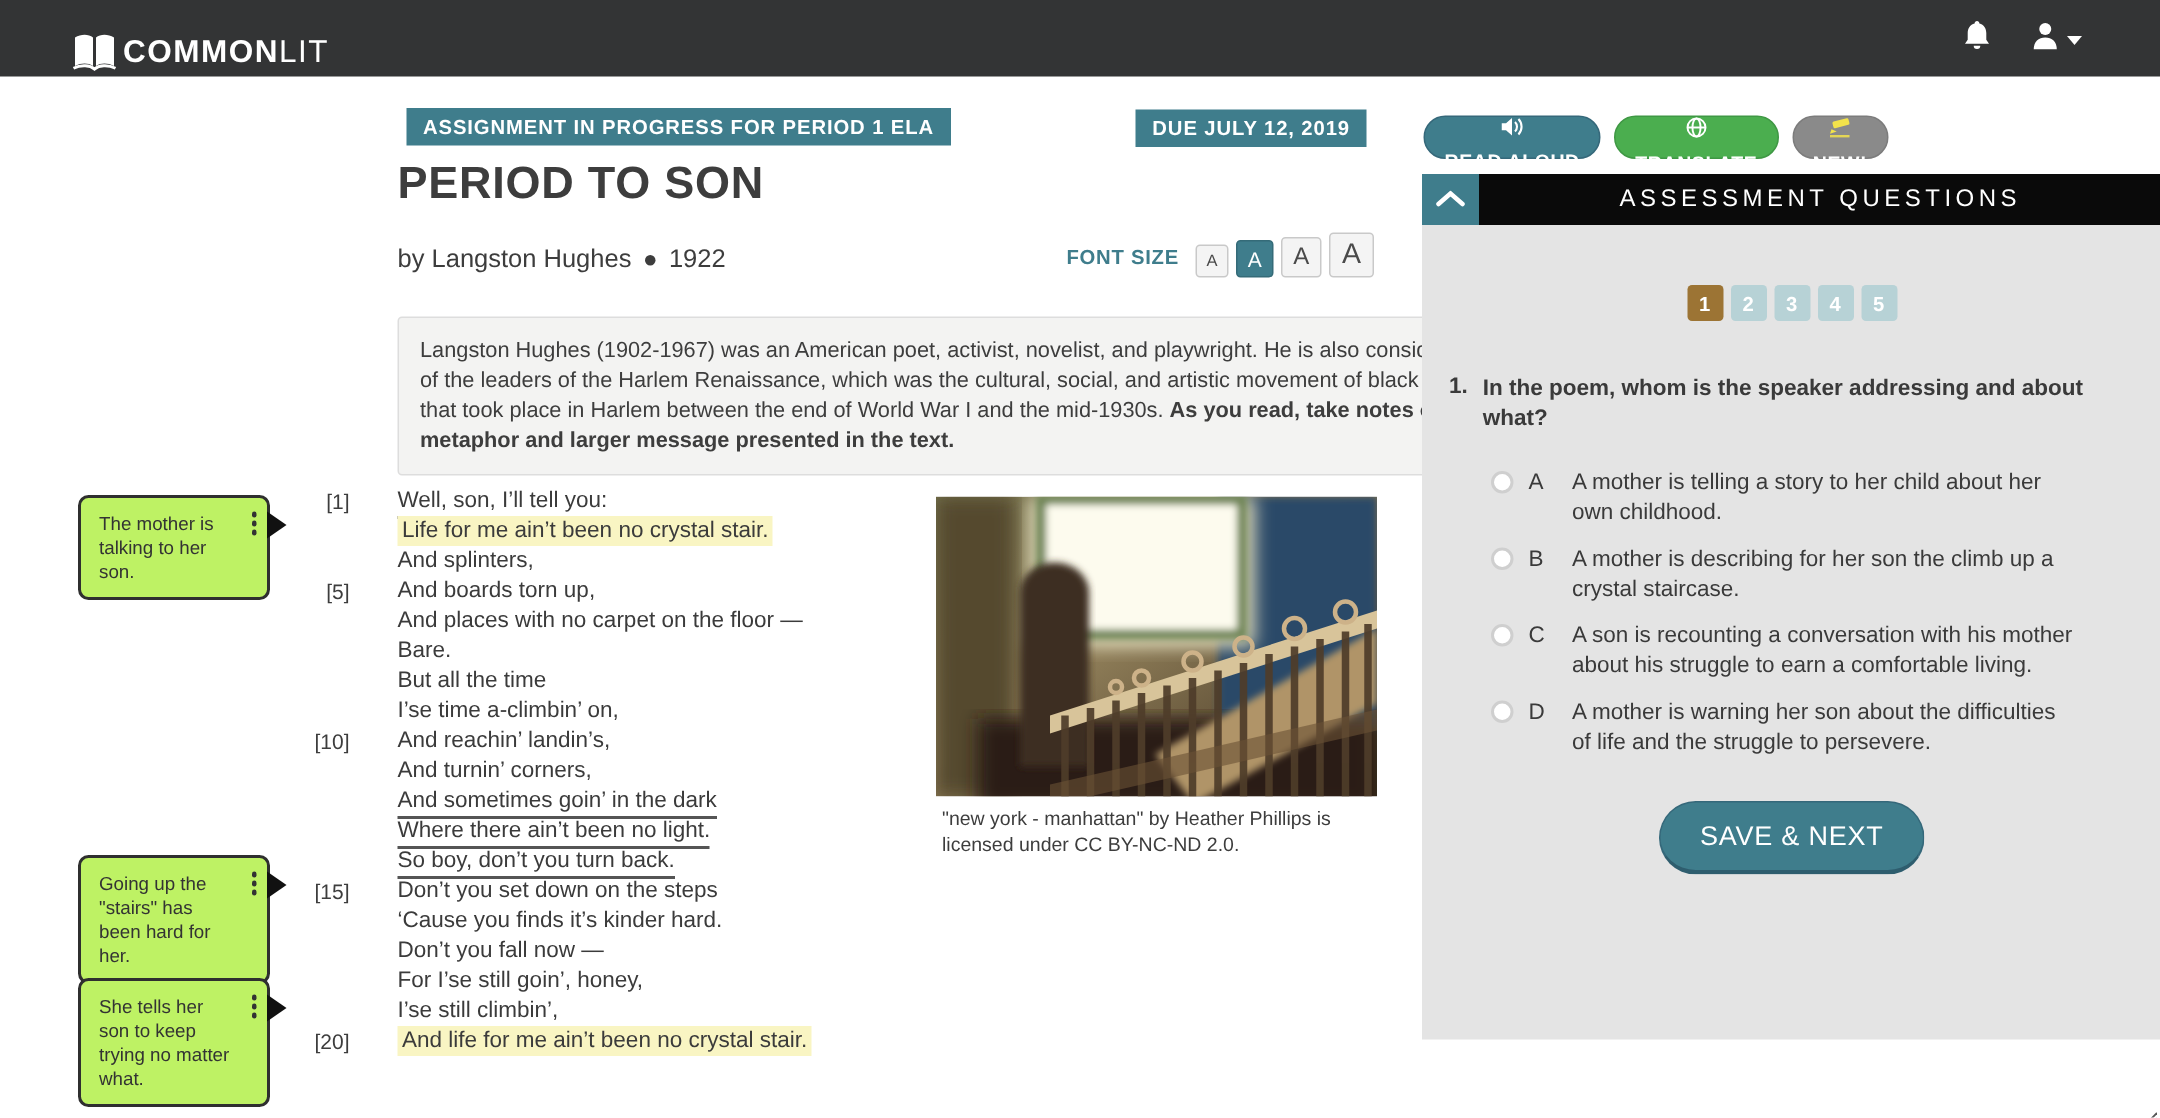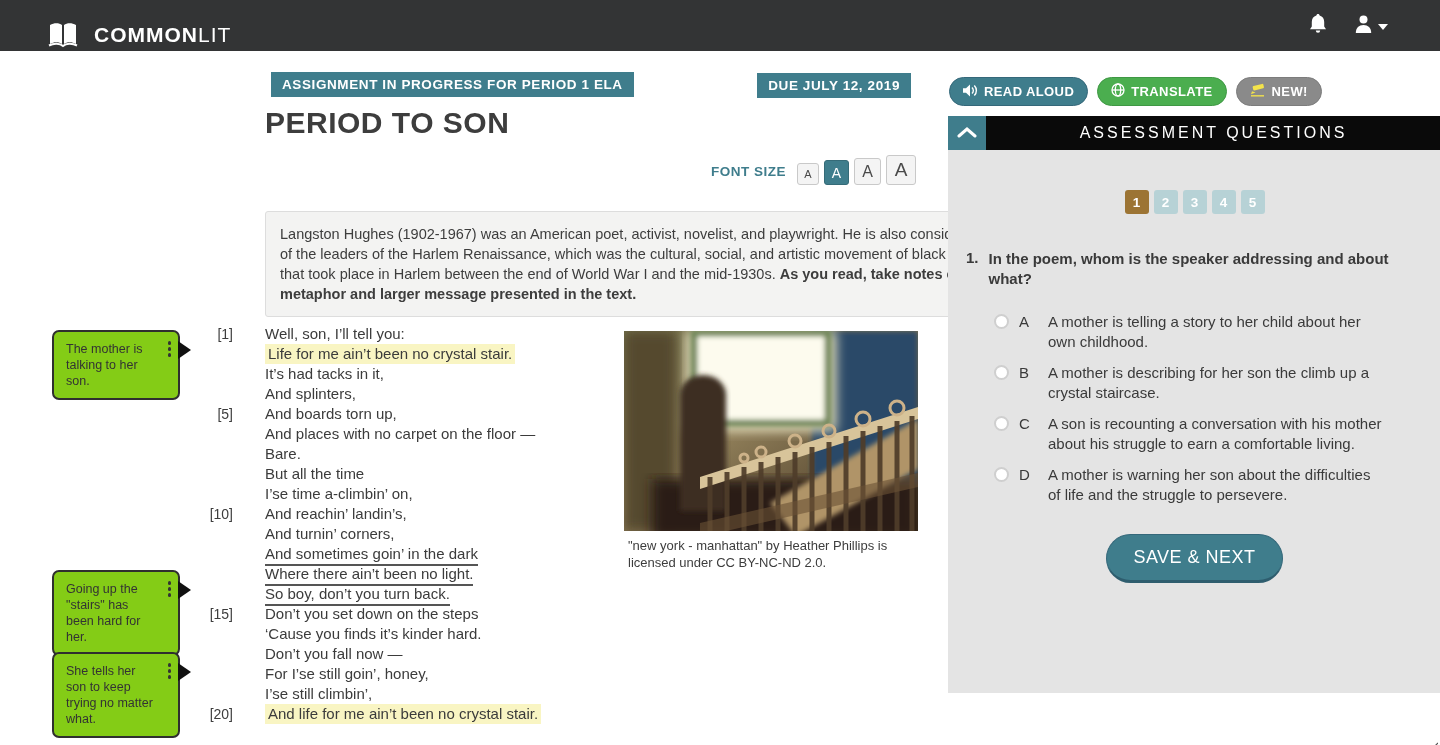--- a/index.html
+++ b/index.html
@@ -1,21 +1,21 @@
 <!DOCTYPE html>
 <html><head>
 <meta charset="utf-8">
 <style>
   * { margin:0; padding:0; box-sizing:border-box; }
   html,body { width:1440px; height:745px; background:#fff; font-family:"Liberation Sans", sans-serif; overflow:hidden; }
   .stage { position:relative; width:1440px; height:745px; background:#fff; }
 
   
   .navbar { position:absolute; top:0; left:0; width:1440px; height:51px; background:#333435; display:flex; align-items:center; }
-  .brand { display:flex; align-items:center; margin-left:48px; gap:16px;margin-top:19px; }
+  .brand { display:flex; align-items:center; margin-left:48px; gap:4px;margin-top:19px; }
   .brand svg { display:block; }
   .brand-text { color:#fff; font-size:21px; letter-spacing:1px; }
   .brand-text b { font-weight:700; }
   .brand-text span.lit { font-weight:300; }
   .nav-icons { margin-left:auto; margin-right:52px; display:flex; align-items:center; gap:28px; }
   .nav-icon-btn { background:none; border:none; cursor:pointer; display:flex; align-items:center; gap:6px; }
 
   
   .badge { position:absolute; background:#3f7d8c; color:#fff; font-size:13.5px; font-weight:600; letter-spacing:.6px; padding:5px 11px; }
   .badge.assignment { left:271px; top:72px; }
@@ -46,31 +46,31 @@
   .poem-num { width:55px; text-align:right; font-size:14px; color:#3d3d3d; margin-right:32px; line-height:20px; }
   .poem-text { font-size:15px; color:#3b3b3b; line-height:20px; white-space:nowrap; }
   .poem-text.u { border-bottom:2px solid #555; }
   .poem-text.hl { background:#f9f5c3; padding:0 3px; }
 
   
   .photo { position:absolute; left:624px; top:331px; width:294px; height:200px; overflow:hidden; }
   .caption { position:absolute; left:628px; top:537px; width:292px; font-size:13px; line-height:17px; color:#3d3d3d; }
 
   
-  .annotation { position:absolute; left:52px; width:128px; background:#84cc16; border:2px solid #2f2f2f; border-radius:7px; padding:9px 24px 9px 12px; font-size:12.5px; line-height:16px; color:#333; cursor:pointer; }
+  .annotation { position:absolute; left:52px; width:128px; background:#bef264; border:2px solid #2f2f2f; border-radius:7px; padding:9px 24px 9px 12px; font-size:12.5px; line-height:16px; color:#333; cursor:pointer; }
   .annotation .arrow { position:absolute; right:-13px; top:9px; width:0; height:0; border-top:9px solid transparent; border-bottom:9px solid transparent; border-left:13px solid #111; }
   .annotation .kebab { position:absolute; right:7px; top:9px; display:flex; flex-direction:column; gap:2.5px; cursor:pointer; }
   .annotation .kebab i { width:3.5px; height:3.5px; border-radius:50%; background:#333; }
   .annotation.a1 { top:330px; }
   .annotation.a2 { top:570px; }
   .annotation.a3 { top:652px; }
 
   
   .tools { position:absolute; left:949px; top:77px; display:flex; gap:9px; }
-  .pill { height:29px; border-radius:15px; border:1px solid transparent; color:#fff; font-size:13px; font-weight:700; letter-spacing:.4px; padding:0 13px; display:flex; align-items:center; gap:6px; cursor:pointer; font-family:inherit; }
+  .pill { height:29px; border-radius:15px; border:1px solid transparent; color:#fff; font-size:13px; font-weight:700; letter-spacing:.4px; padding:0 13px; display:flex; align-items:center; gap:6px; cursor:pointer; font-family:inherit;flex-direction:column; }
   .pill.read { background:#3f7d8c; border-color:#35687a; }
   .pill.translate { background:#4bae4f; border-color:#3f9844; }
   .pill.new { background:#8a8a8a; border-color:#7c7c7c; }
 
   
   .panel { position:absolute; left:948px; top:116px; width:493px; }
   .panel-header { display:flex; height:34px; }
   .collapse-btn { width:38px; height:34px; background:#3f7d8c; border:none; cursor:pointer; display:flex; align-items:center; justify-content:center; }
   .header-bar { flex:1; background:#0a0a0a; color:#fff; display:flex; align-items:center; justify-content:center; font-size:16px; letter-spacing:3px; font-weight:500; }
   .panel-body { background:#e4e4e4; height:543px; }
@@ -128,20 +128,25 @@
             </svg>
         </span>
       </button>
     </div>
   </div>
 
   <div class="badge assignment">ASSIGNMENT IN PROGRESS FOR PERIOD 1 ELA</div>
   <div class="badge due">DUE JULY 12, 2019</div>
 
   <h1 class="article-title">PERIOD TO SON</h1>
+  <div class="byline">
+    <span>by Langston Hughes</span>
+    <span class="dot"></span>
+    <span>1922</span>
+  </div>
 
   <div class="fontsize">
     <span class="fontsize-label">FONT SIZE</span>
     <button class="fs-btn s1">A</button>
     <button class="fs-btn s2 active">A</button>
     <button class="fs-btn s3">A</button>
     <button class="fs-btn s4">A</button>
   </div>
 
   <div class="intro">
@@ -149,24 +154,20 @@
   </div>
 
   <div class="poem">
     <div class="poem-row">
         <span class="poem-num">[1]</span>
         <span class="poem-text u">Well, son, I’ll tell you:</span>
       </div>
     <div class="poem-row">
         <span class="poem-num"></span>
         <span class="poem-text hl">Life for me ain’t been no crystal stair.</span>
-      </div>
-    <div class="poem-row">
-        <span class="poem-num"></span>
-        <span class="poem-text">It’s had tacks in it,</span>
       </div>
     <div class="poem-row">
         <span class="poem-num"></span>
         <span class="poem-text">And splinters,</span>
       </div>
     <div class="poem-row">
         <span class="poem-num">[5]</span>
         <span class="poem-text">And boards torn up,</span>
       </div>
     <div class="poem-row">

